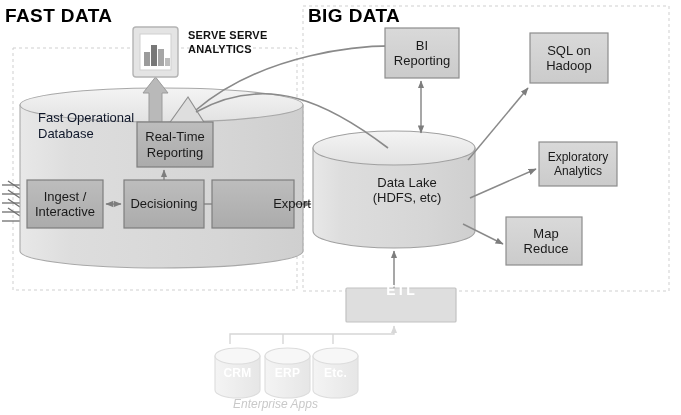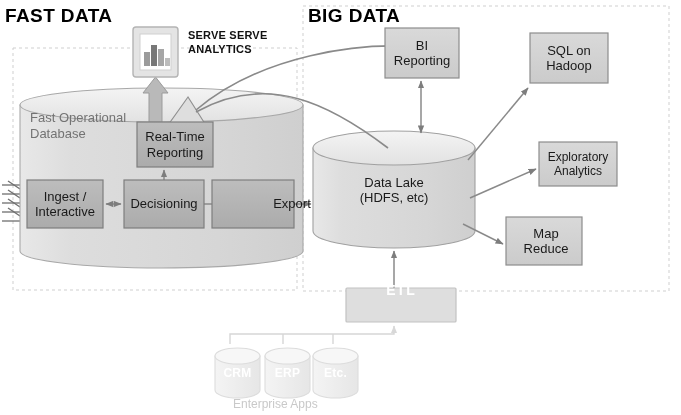--- a/index.html
+++ b/index.html
@@ -41,23 +41,24 @@
     text-align: center;
     font-size: 13px;
     color: #1a1a1a;
     line-height: 1.18;
     pointer-events: none;
     white-space: pre-line;
   }
   .free-label {
     position: absolute;
     font-size: 13px;
-    color: #737373;
+    color: #0f172a;
     line-height: 1.2;
     white-space: pre-line;
+    margin-left: 8px;
   }
   .serve-label {
     position: absolute;
     font-size: 11px;
     font-weight: bold;
     color: #111111;
     line-height: 1.25;
     letter-spacing: 0.2px;
     white-space: pre-line;
   }
@@ -81,20 +82,21 @@
     font-size: 12px;
     font-weight: bold;
     color: #ffffff;
     letter-spacing: 0.3px;
   }
   .faded-caption {
     position: absolute;
     font-size: 12px;
     color: #c9c9c9;
     white-space: nowrap;
+    font-style: italic;
   }
 </style>
 </head>
 <body>
 
 <div id="canvas">
 
   <svg class="layer" viewBox="0 0 681 415" xmlns="http://www.w3.org/2000/svg">
     <defs>
       <linearGradient id="cylBody" x1="0" y1="0" x2="1" y2="0">
@@ -230,21 +232,21 @@
   <div class="region-title" style="left:308px; top:5px;">BIG DATA</div>
 
   <div class="region-title" style="left:5px; top:5px;">FAST DATA</div>
 
   <div class="serve-label" style="left:188px; top:29px;">SERVE SERVE
 ANALYTICS</div>
 
   <div class="free-label" style="left:30px; top:110px; text-align:left;">Fast Operational
 Database</div>
 
-  <div class="node-label" style="left:313px; top:170px; width:162px; height:40px;">Data Lake
+  <div class="node-label" style="left:313px; top:170px; width:162px; height:40px;padding-left:13px;">Data Lake
 (HDFS, etc)</div>
 
   <div class="node-label" style="left:137px; top:122px; width:76px; height:45px;">Real-Time
 Reporting</div>
 
   <div class="node-label" style="left:27px; top:180px; width:76px; height:48px;">Ingest /
 Interactive</div>
 
   <div class="node-label" style="left:124px; top:180px; width:80px; height:48px;">Decisioning</div>
 

